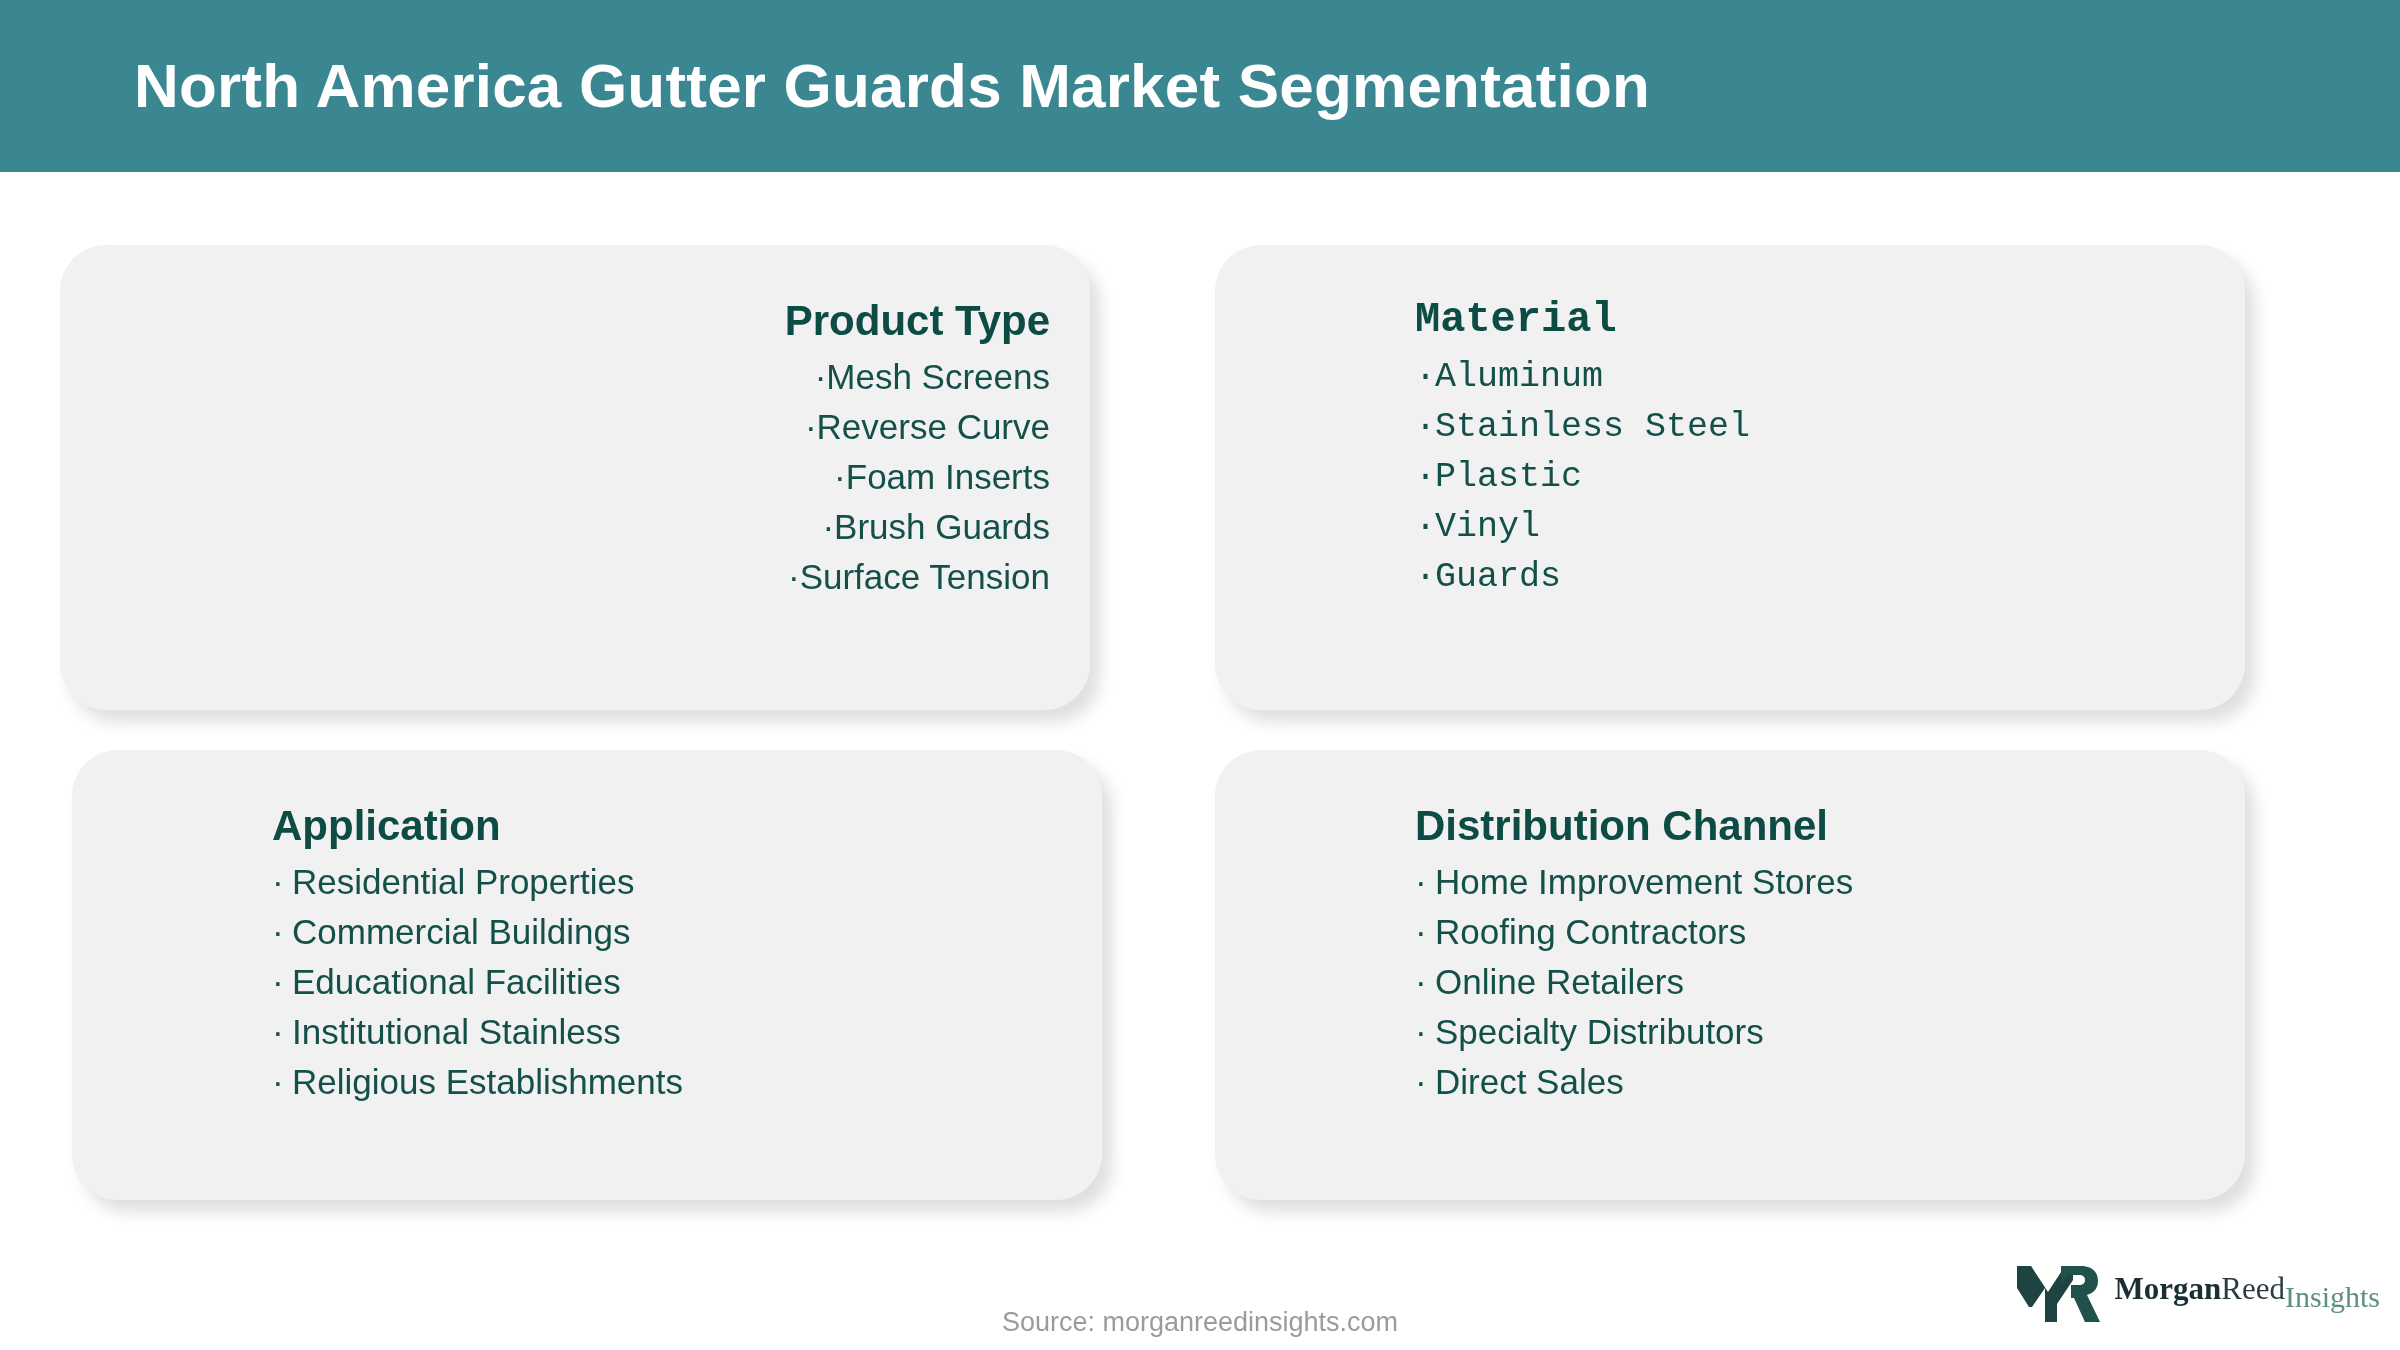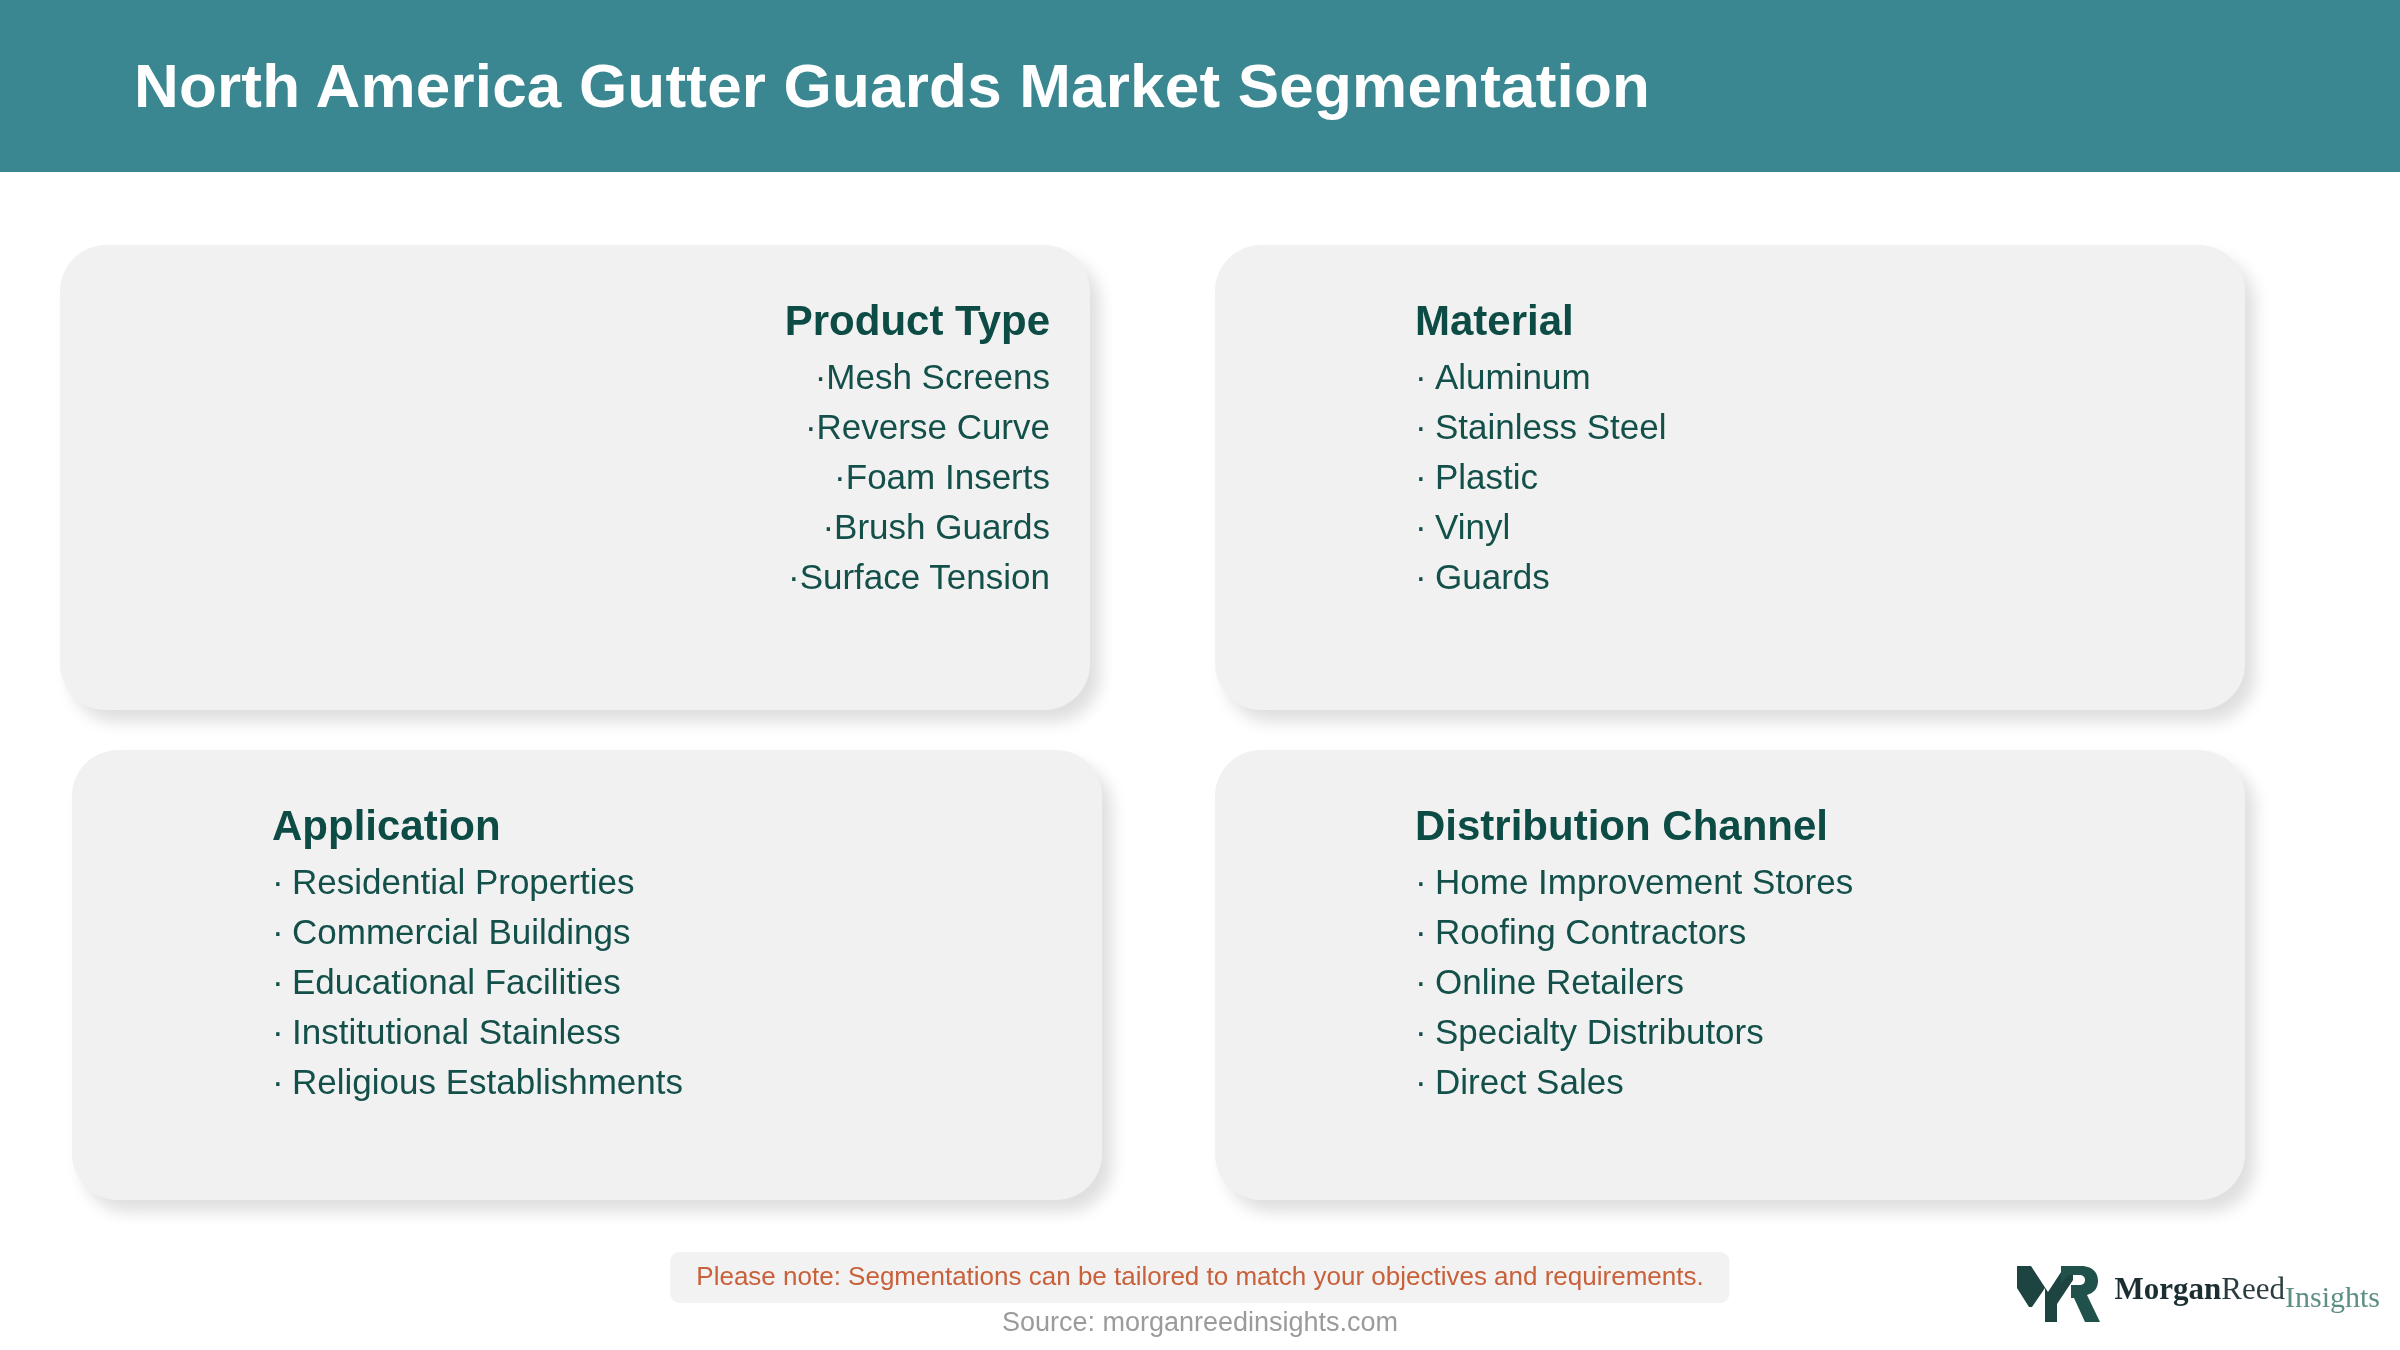--- a/index.html
+++ b/index.html
@@ -52,21 +52,21 @@
   }
 
   .card {
     position: absolute;
     background: #f1f1f1;
     border-radius: 46px;
     box-shadow: 10px 12px 16px rgba(0, 0, 0, 0.13);
   }
 
   .card-0 { left: 0px;    top: 0px;   width: 1030px; height: 465px; text-align: right; }
-  .card-1 { left: 1155px; top: 0px;   width: 1030px; height: 465px; }
+  .card-1 { left: 1155px; top: 0px;   width: 1030px; height: 465px; font-family: Liberation Mono, monospace; }
   .card-2 { left: 12px;    top: 505px; width: 1030px; height: 450px; }
   .card-3 { left: 1155px; top: 505px; width: 1030px; height: 450px; }
 
   .card-inner {
     position: absolute;
     left: 200px;
     top: 52px;
     right: 40px;
   }
 
@@ -210,21 +210,20 @@
           <li><span class="bullet">·</span><span>Roofing Contractors</span></li>
           <li><span class="bullet">·</span><span>Online Retailers</span></li>
           <li><span class="bullet">·</span><span>Specialty Distributors</span></li>
           <li><span class="bullet">·</span><span>Direct Sales</span></li>
         </ul>
       </div>
     </div>
 
   </div>
 
-  <div class="footer-note">Please note: Segmentations can be tailored to match your objectives and requirements.</div>
 
   <div class="footer-source">Source: morganreedinsights.com</div>
 
   <div class="logo">
     <svg class="logo-mark" width="86" height="62" viewBox="0 0 86 62">
       <path d="M2 60 L2 4 L16 4 L33 30 L50 4 L58 4 L58 18 L42 42 L42 60 L30 60 L30 26 L17 45 L14 45 L2 26 Z" fill="#1d4440"></path>
       <path d="M46 4 L66 4 C77 4 83 10 83 19 C83 26 79 31 72 33 L85 60 L70 60 L59 36 L56 36 L56 23 L64 23 C68 23 70 21 70 18 C70 15 68 13 64 13 L53 13 L46 22 Z" fill="#20514b"></path>
     </svg>
     <div class="logo-text">
       <div class="logo-line1">

